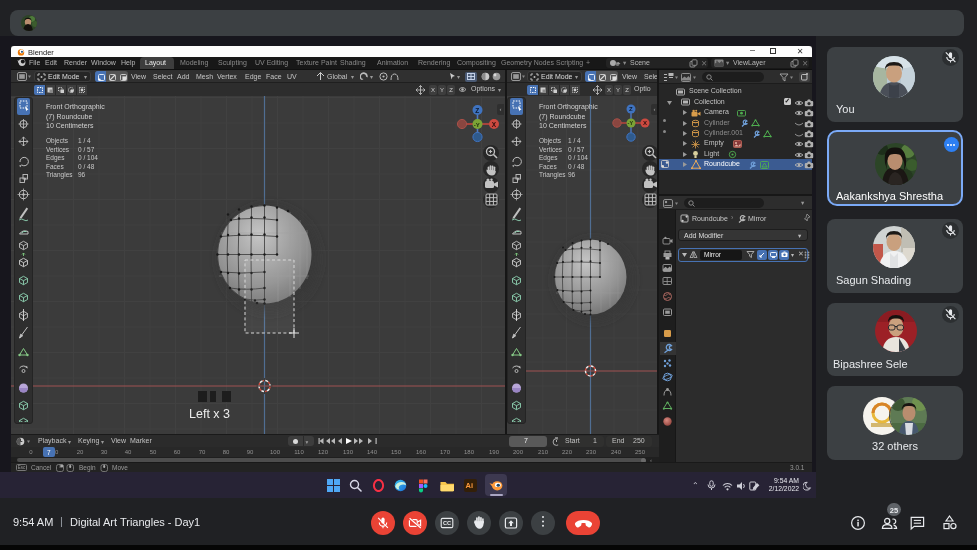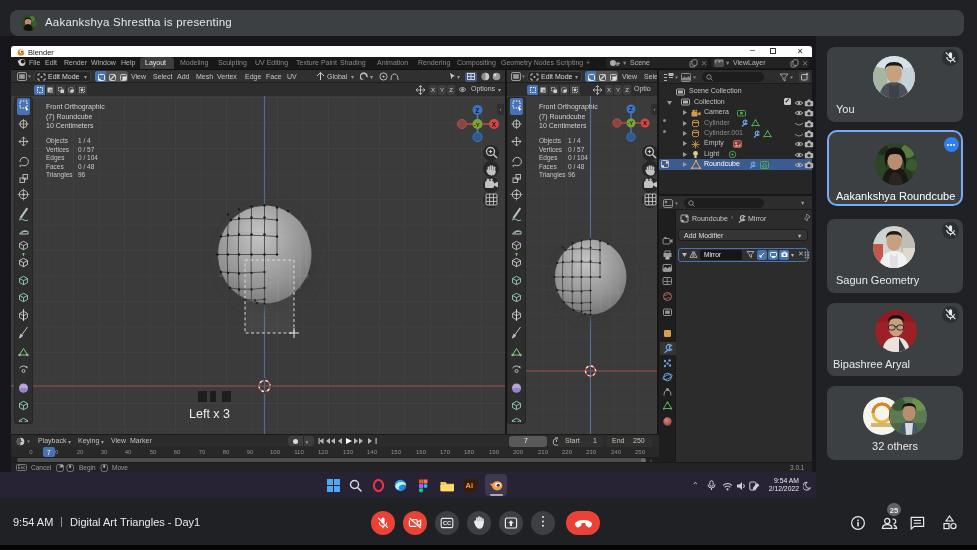--- a/index.html
+++ b/index.html
@@ -28,21 +28,20 @@
 <div class="abs" style="left:21px;top:15px;width:16px;height:16px;border-radius:50%;overflow:hidden;">
 <svg width="16" height="16">
         <rect width="16" height="16" fill="#2e4427"></rect>
         <circle cx="11" cy="4" r="3" fill="#4d7a3a"></circle>
         <circle cx="14" cy="9" r="3" fill="#3c5c2e"></circle>
         <ellipse cx="7" cy="7" rx="3.2" ry="3.6" fill="#b98d6f"></ellipse>
         <path d="M2,16 Q3,9 7,9 Q11,9 12,16 Z" fill="#14110e"></path>
         <path d="M3.5,7 Q3,2.5 7,2.7 Q11,2.5 10.5,7 Q10.5,3.8 7,4 Q3.5,3.8 3.5,7Z" fill="#14110e"></path>
       </svg>
 </div>
-<div class="abs" style="left:45px;top:16px;font-size:11.5px;color:#e5e7ea;letter-spacing:.2px;">Aakankshya Shrestha is presenting</div>
 
 <div class="abs" id="desktop" style="left:0;top:36px;width:816px;height:462px;background:#17161d;"></div>
 
 <div class="abs" id="taskbar" style="left:0;top:472px;width:816px;height:26px;background:#272335;"></div>
 
 <div class="abs" id="bwin" style="left:11px;top:46px;width:801px;height:426px;background:#2b2b2b;"></div>
 
 <div class="abs" style="left:11px;top:46px;width:801px;height:10.5px;background:#fdfdfd;border-radius:3px 3px 0 0;"></div>
 <div class="abs" style="left:17px;top:47.5px;">
       <svg width="8" height="8">
@@ -1646,23 +1645,23 @@
         <circle cx="30" cy="6" r="8" fill="#70924f"></circle>
         <rect x="0" y="26" width="38" height="12" fill="#4c6a42"></rect>
         <path d="M9,38 Q10,24 19,24 Q28,24 29,38 Z" fill="#47586e"></path>
         <path d="M15,26 H23 L22,38 H16 Z" fill="#d8dce2"></path>
         <ellipse cx="19" cy="16" rx="6.5" ry="8" fill="#b98d6f"></ellipse>
         <path d="M12,14 Q11,6 19,6 Q27,6 26,14 Q26,8.5 19,9 Q12,8.5 12,14 Z" fill="#181411"></path>
       </svg>
 </div>
 
 <div class="abs" style="left:836px;top:103px;font-size:11px;color:#e8eaed;">You</div>
-<div class="abs" style="left:836px;top:190px;font-size:11px;color:#fff;">Aakankshya Roundcube</div>
-<div class="abs" style="left:836px;top:274px;font-size:11px;color:#e8eaed;">Sagun Geometry</div>
-<div class="abs" style="left:833px;top:358px;font-size:11px;color:#e8eaed;">Bipashree Aryal</div>
+<div class="abs" style="left:836px;top:190px;font-size:11px;color:#fff;">Aakankshya Shrestha</div>
+<div class="abs" style="left:836px;top:274px;font-size:11px;color:#e8eaed;">Sagun Shading</div>
+<div class="abs" style="left:833px;top:358px;font-size:11px;color:#e8eaed;">Bipashree Sele</div>
 <div class="abs" style="left:827px;top:440px;width:136px;text-align:center;font-size:11px;color:#e8eaed;">32 others</div>
 
 <div class="abs" style="left:942px;top:49px;">
       <svg width="17" height="17">
         <circle cx="8.5" cy="8.5" r="8.5" fill="rgba(25,26,29,.45)"></circle>
         <g stroke="#e8eaed" stroke-width="1.1" fill="none">
           <rect x="6.9" y="3.2" width="3.2" height="6" rx="1.6" fill="#e8eaed" stroke="none"></rect>
           <path d="M4.8,8 a3.7,3.7 0 0 0 7.4,0"></path>
           <line x1="8.5" y1="11.7" x2="8.5" y2="13.6"></line>
           <line x1="3.8" y1="3.4" x2="13.4" y2="13.2"></line>

